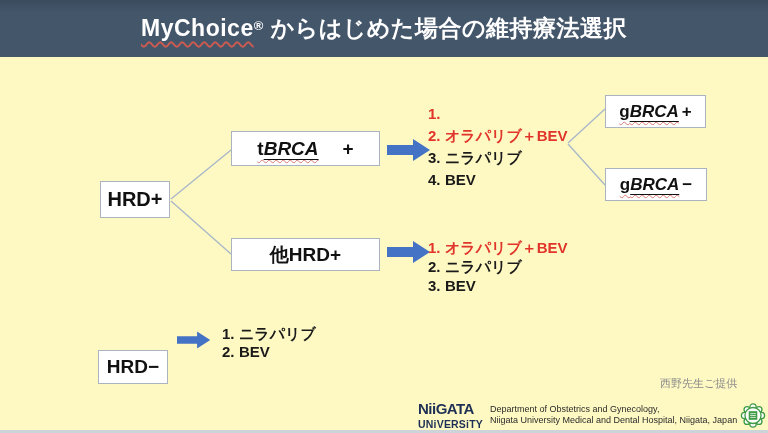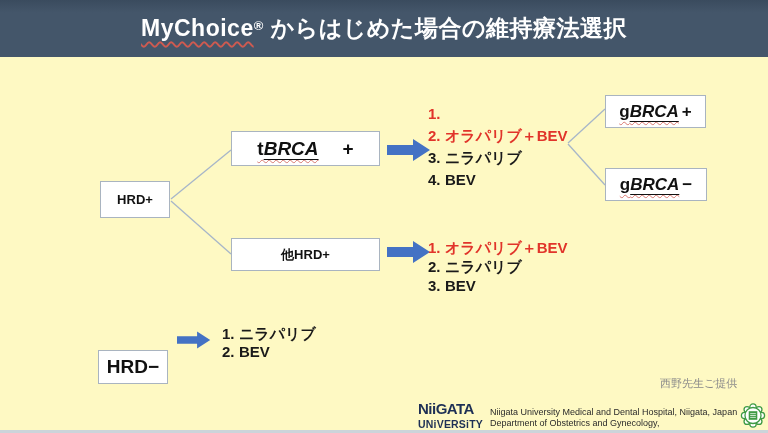--- a/index.html
+++ b/index.html
@@ -26,23 +26,23 @@
     position:absolute;background:#fff;border:1.4px solid var(--border);
     display:flex;align-items:center;justify-content:center;
     font-weight:bold;color:#111;box-sizing:border-box;white-space:nowrap;
   }
   .node .it{font-style:italic;text-decoration:underline;}
   .node .sfx{margin-left:3px;}
   .spell{
     text-decoration:underline wavy rgba(207,90,80,.8);
     text-decoration-thickness:1px;text-underline-offset:4px;
   }
-  #box-hrd-plus {left:100px;top:181px;width:70px;height:37px;font-size:13px;text-align:center;}
+  #box-hrd-plus {left:100px;top:181px;width:70px;height:37px;font-size:20px;text-align:center;}
   #box-tbrca    {left:231px;top:131px;width:149px;height:35px;font-size:19px;gap:21px;}
-  #box-other-hrd{left:231px;top:238px;width:149px;height:33px;font-size:13px;}
+  #box-other-hrd{left:231px;top:238px;width:149px;height:33px;font-size:19px;}
   #box-gbrca-pos{left:605px;top:95px;width:101px;height:33px;font-size:17px;}
   #box-gbrca-neg{left:605px;top:168px;width:102px;height:33px;font-size:17px;}
   #box-hrd-minus{left:98px;top:323px;width:70px;height:34px;font-size:19px;margin-top:27px;}
   
   .arrow{position:absolute;}
   #arrow-tbrca    {left:387px;top:138px;width:44px;height:24px;}
   #arrow-other-hrd{left:387px;top:240px;width:44px;height:24px;}
   #arrow-hrd-minus{left:177px;top:330px;width:34px;height:20px;}
   
   .olist{position:absolute;font-weight:bold;font-size:15px;color:#1a1a1a;}
@@ -54,21 +54,21 @@
   #list-other-hrd{left:428px;top:238px;}
   #list-other-hrd .li{height:19px;line-height:19px;}
   #list-hrd-minus{left:222px;top:325px;}
   #list-hrd-minus .li{height:18px;line-height:18px;}
   
   .caption-red{
     position:absolute;left:8px;top:367px;font-size:15px;font-weight:bold;
     color:var(--red);letter-spacing:.5px;
   }
   .credit{position:absolute;left:660px;top:376px;font-size:11px;color:#8a8a8a;}
-  .logo-block{position:absolute;left:418px;top:401px;display:flex;align-items:flex-end;}
+  .logo-block{position:absolute;left:418px;top:401px;display:flex;align-items:center;}
   .logotype{color:var(--navy);line-height:1;margin-right:7px;}
   .logotype .l1{font-size:15px;font-weight:bold;letter-spacing:-.5px;}
   .logotype .l2{font-size:10.5px;font-weight:bold;letter-spacing:.2px;margin-top:3px;}
   .dept{font-size:9px;color:#2b2b2b;line-height:1.25;}
   .emblem{position:absolute;left:739px;top:400px;width:28px;height:31px;}
   .bottom-strip{position:absolute;left:0;top:430px;width:768px;height:3px;background:#ccd4da;}
 </style>
 </head>
 <body>
 
@@ -167,22 +167,22 @@
   </div>
 
   <div class="credit">西野先生ご提供</div>
 
   <div class="logo-block">
     <div class="logotype">
       <div class="l1">NiiGATA</div>
       <div class="l2">UNiVERSiTY</div>
     </div>
     <div class="dept">
+      <div>Department of Obstetrics and Gynecology,</div>
       <div>Niigata University Medical and Dental Hospital, Niigata, Japan</div>
-      <div>Department of Obstetrics and Gynecology,</div>
     </div>
   </div>
 
   <svg class="emblem" viewBox="0 0 30 32">
     <g stroke="#3f9b45" stroke-width="1.4" fill="#ffffff">
       <circle cx="15" cy="7" r="3.4"></circle>
       <circle cx="15" cy="25" r="3.4"></circle>
       <circle cx="6" cy="16" r="3.4"></circle>
       <circle cx="24" cy="16" r="3.4"></circle>
       <circle cx="8.6" cy="9.6" r="3.2"></circle>

